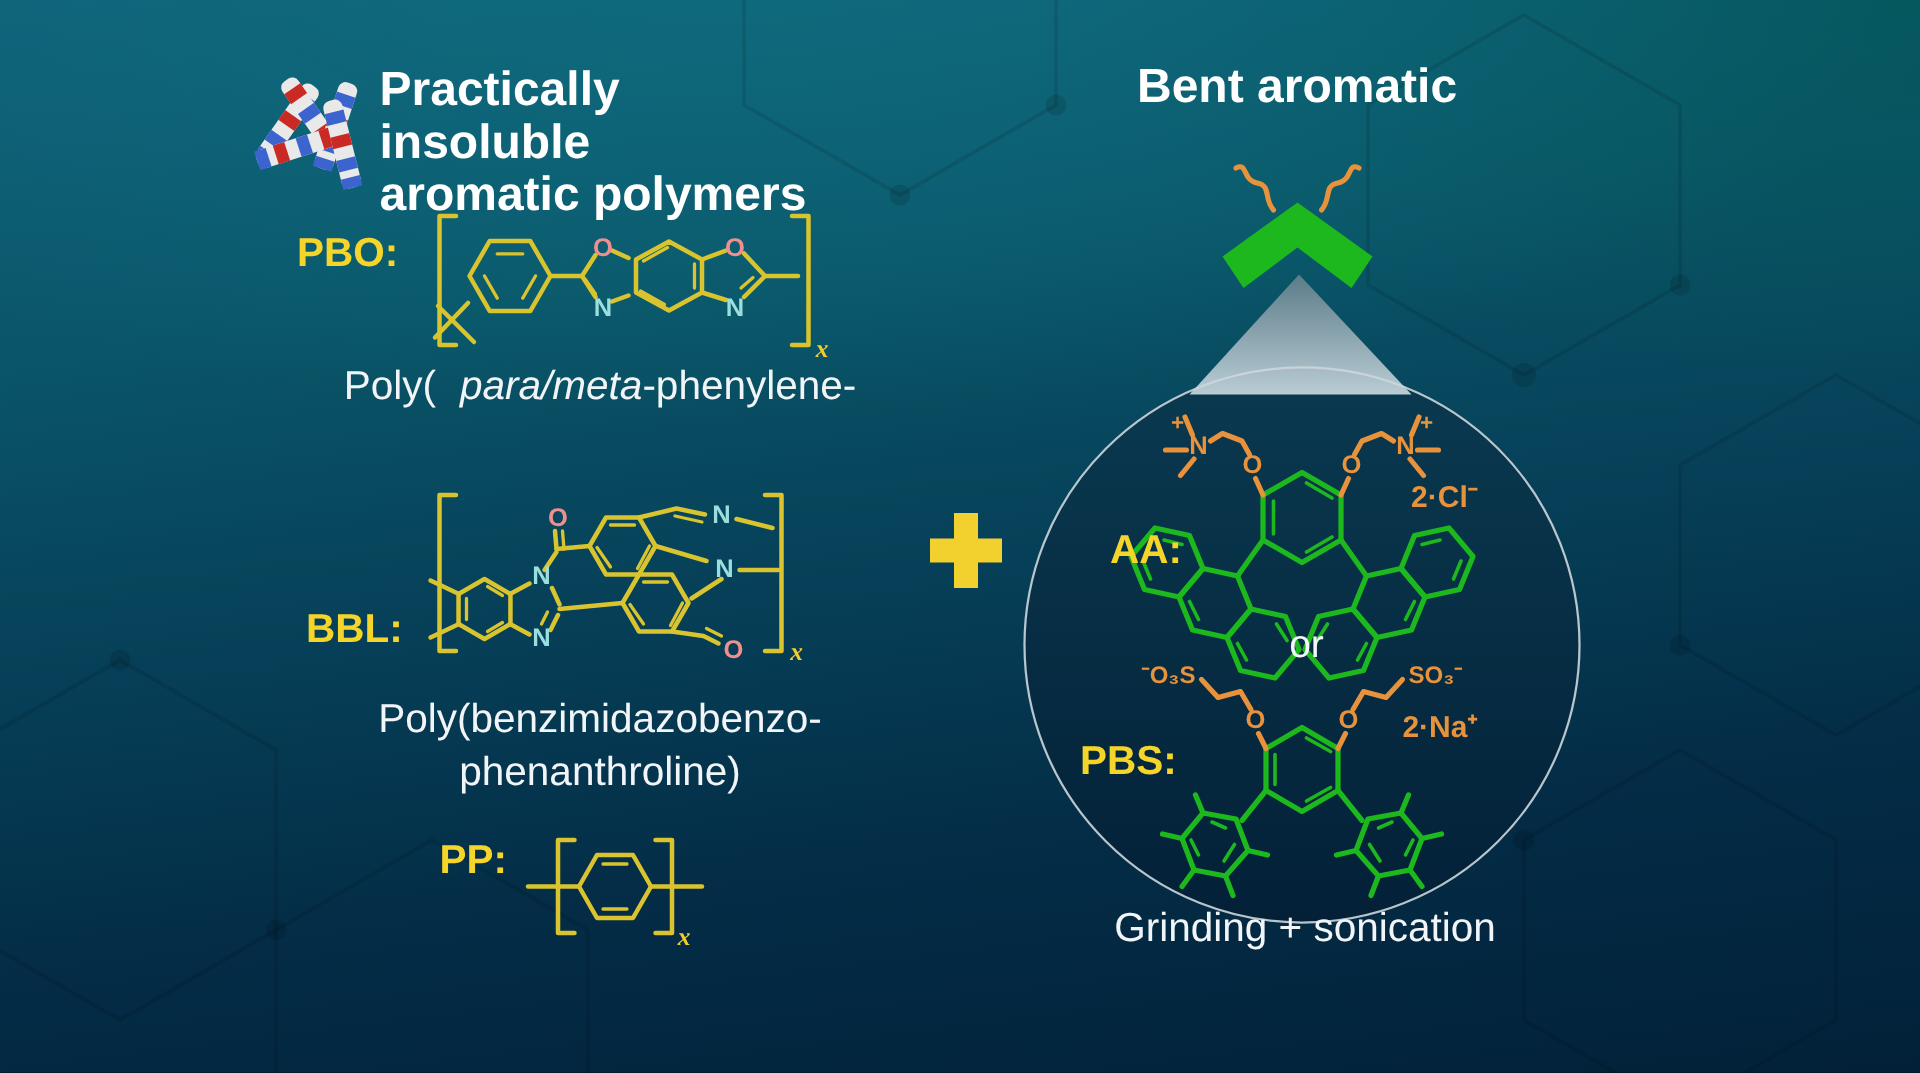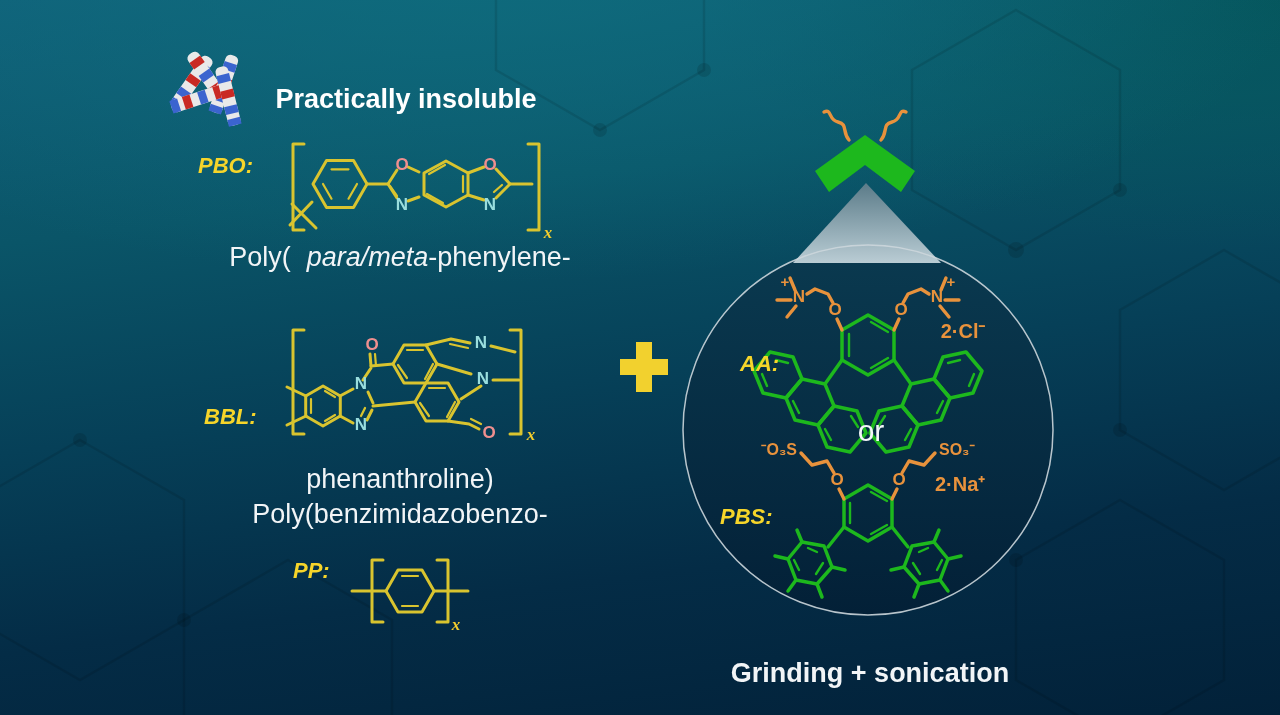--- a/index.html
+++ b/index.html
@@ -4,25 +4,25 @@
 <style>
   html,body{margin:0;padding:0;background:#02182a;}
   .canvas{position:relative;width:1280px;height:715px;overflow:hidden;
     font-family:"Liberation Sans",sans-serif;
     background:
       radial-gradient(120% 90% at 38% -10%, rgba(14,110,126,.9) 0%, rgba(14,110,126,0) 55%),
       radial-gradient(90% 70% at 100% 0%, rgba(4,86,90,.85) 0%, rgba(4,86,90,0) 50%),
       linear-gradient(173deg,#11607a 0%,#0a5568 28%,#064058 52%,#042c46 75%,#022139 100%);}
   svg{position:absolute;left:0;top:0;pointer-events:none;}
   .txt{position:absolute;color:#f4f7f9;}
-  .hdr{font-weight:bold;font-size:27px;line-height:35px;text-align:center;color:#ffffff;margin-top:40px;}
+  .hdr{font-weight:bold;font-size:32px;line-height:35px;color:#ffffff;}
   .cap{font-size:27px;line-height:35px;text-align:center;color:#f2f5f7;}
   .cap i{font-style:italic;margin-left:16px;}
-  .chem-label{font-weight:bold;font-size:22px;color:#f6d52a;font-style:italic;}
-  .or{font-size:30px;text-align:center;}
+  .chem-label{font-weight:bold;font-size:27px;color:#f6d52a;}
+  .or{font-size:26px;text-align:center;}
   
   .by{stroke:#d9c42f;stroke-width:3;fill:none;stroke-linecap:round;stroke-linejoin:round;}
   .byt{stroke:#d9c42f;stroke-width:2.2;fill:none;stroke-linecap:round;}
   .gn{stroke:#1db81d;stroke-width:3.5;fill:none;stroke-linecap:round;stroke-linejoin:round;}
   .gnt{stroke:#1db81d;stroke-width:2.4;fill:none;stroke-linecap:round;}
   .og{stroke:#e8923c;stroke-width:3.4;fill:none;stroke-linecap:round;stroke-linejoin:round;}
   .atom{font:bold 17px "Liberation Sans",sans-serif;text-anchor:middle;dominant-baseline:middle;}
   .aO{fill:#ef8f8f;}
   .aN{fill:#9adede;}
   .aNo{fill:#e8923c;}
@@ -217,42 +217,44 @@
 
       <path class="gn" d="M157,92 L173,112"></path>
       <polygon class="gn" points="169,132 184,149 205,145 213,124 199,107 177,111" fill="none"></polygon>
       <path class="gnt" d="M178,128 L185,139 M202,135 L207,125 M193,113 L184,117"></path>
       <path class="gn" d="M169,132 L156,135 M184,149 L179,162 M205,145 L213,156 M213,124 L226,121 M199,107 L204,95"></path>
     </g>
   </svg>
 
   <div class="txt hdr" style="left:253px;top:42px;width:306px;">
     <div>Practically insoluble</div>
+    <div>aromatic polymers</div>
   </div>
 
   <div class="txt hdr" style="left:758px;top:40px;width:220px;">
+    <div>Bent aromatic</div>
   </div>
 
   <div class="txt chem-label" style="left:198px;top:153px;">PBO:</div>
 
   <div class="txt cap" style="left:205px;top:240px;width:390px;">
     <div><span>Poly(</span><i>para/meta</i><span>-phenylene-</span></div>
   </div>
 
   <div class="txt chem-label" style="left:204px;top:404px;">BBL:</div>
 
   <div class="txt cap" style="left:210px;top:462px;width:380px;">
+    <div>Poly(benzimidazobenzo-</div>
     <div>phenanthroline)</div>
-    <div>Poly(benzimidazobenzo-</div>
   </div>
 
   <div class="txt chem-label" style="left:293px;top:558px;">PP:</div>
 
 
   <div class="txt chem-label" style="left:740px;top:351px;">AA:</div>
 
   <div class="txt or" style="left:843px;top:414px;width:56px;">or</div>
 
-  <div class="txt chem-label" style="left:720px;top:504px;">PBS:</div>
-
-  <div class="txt cap" style="left:680px;top:656px;width:380px;font-weight:bold;">Grinding + sonication</div>
+  <div class="txt chem-label" style="left:720px;top:492px;">PBS:</div>
+
+  <div class="txt cap" style="left:680px;top:601px;width:380px;">Grinding + sonication</div>
 
 </div>
 
 </body></html>

